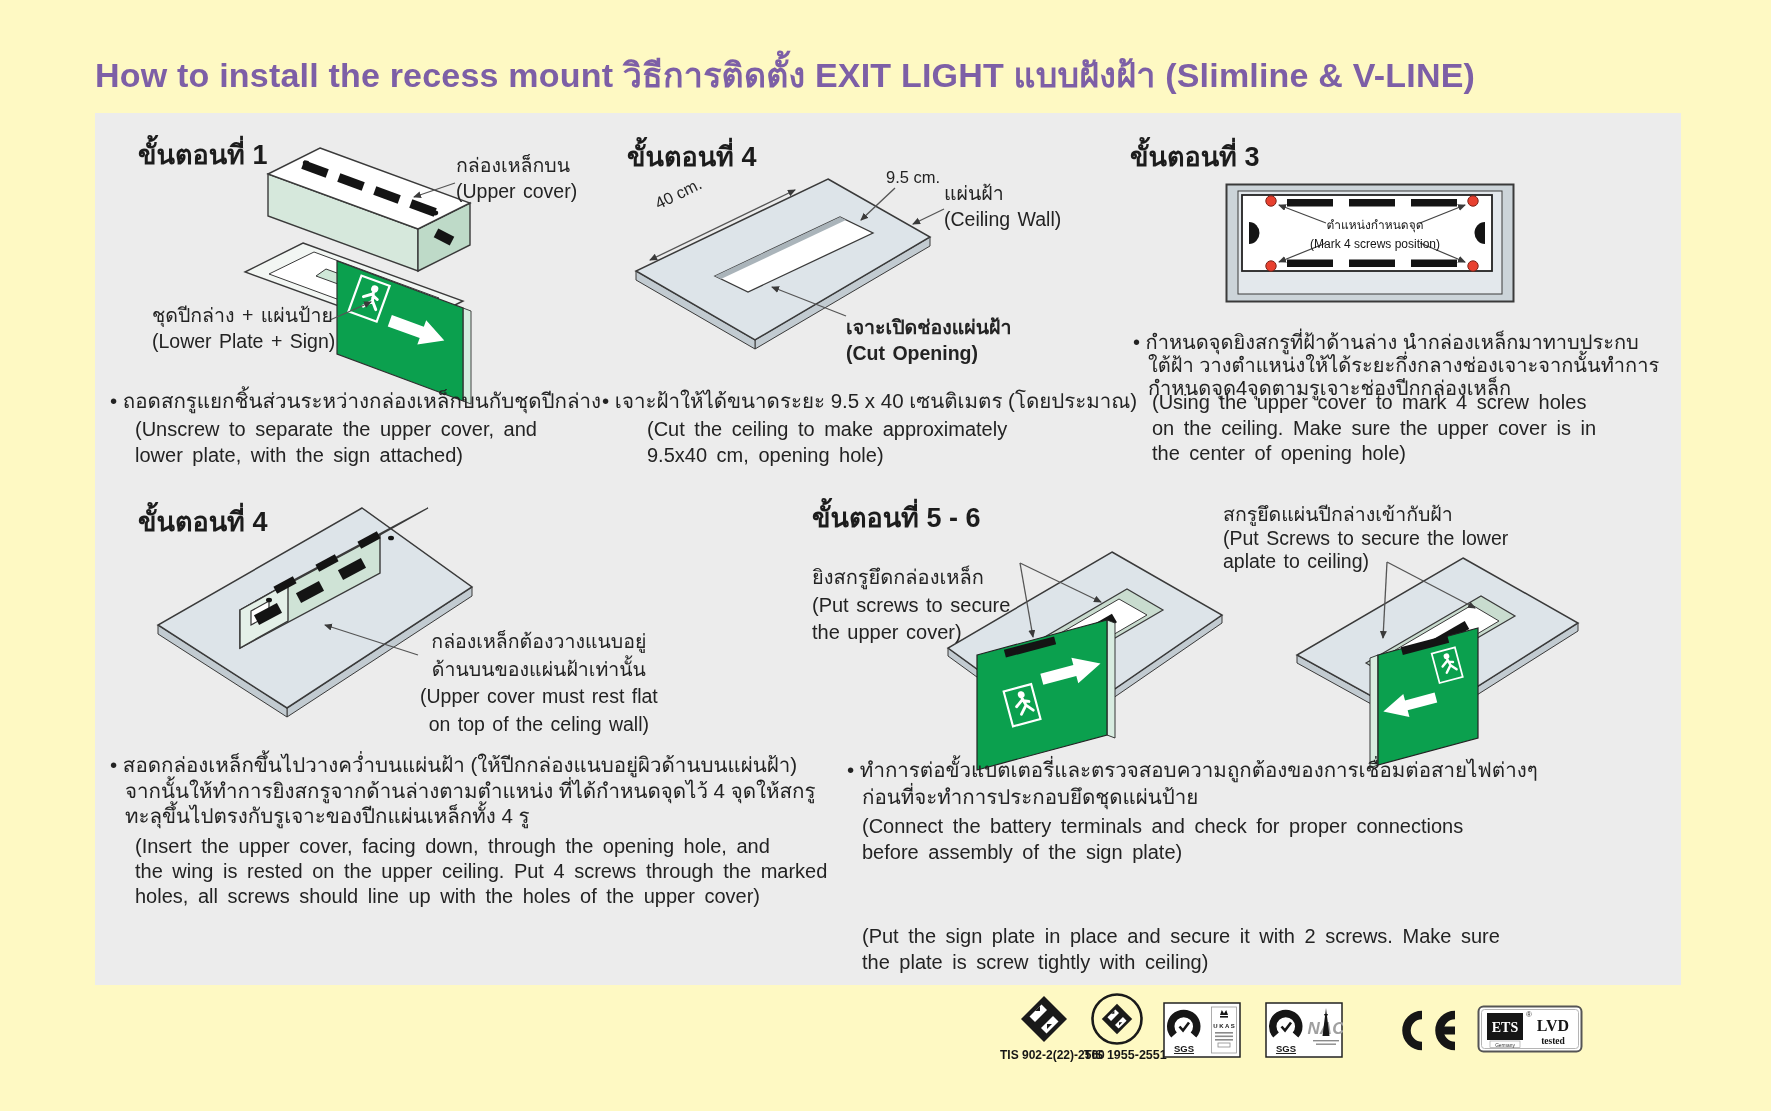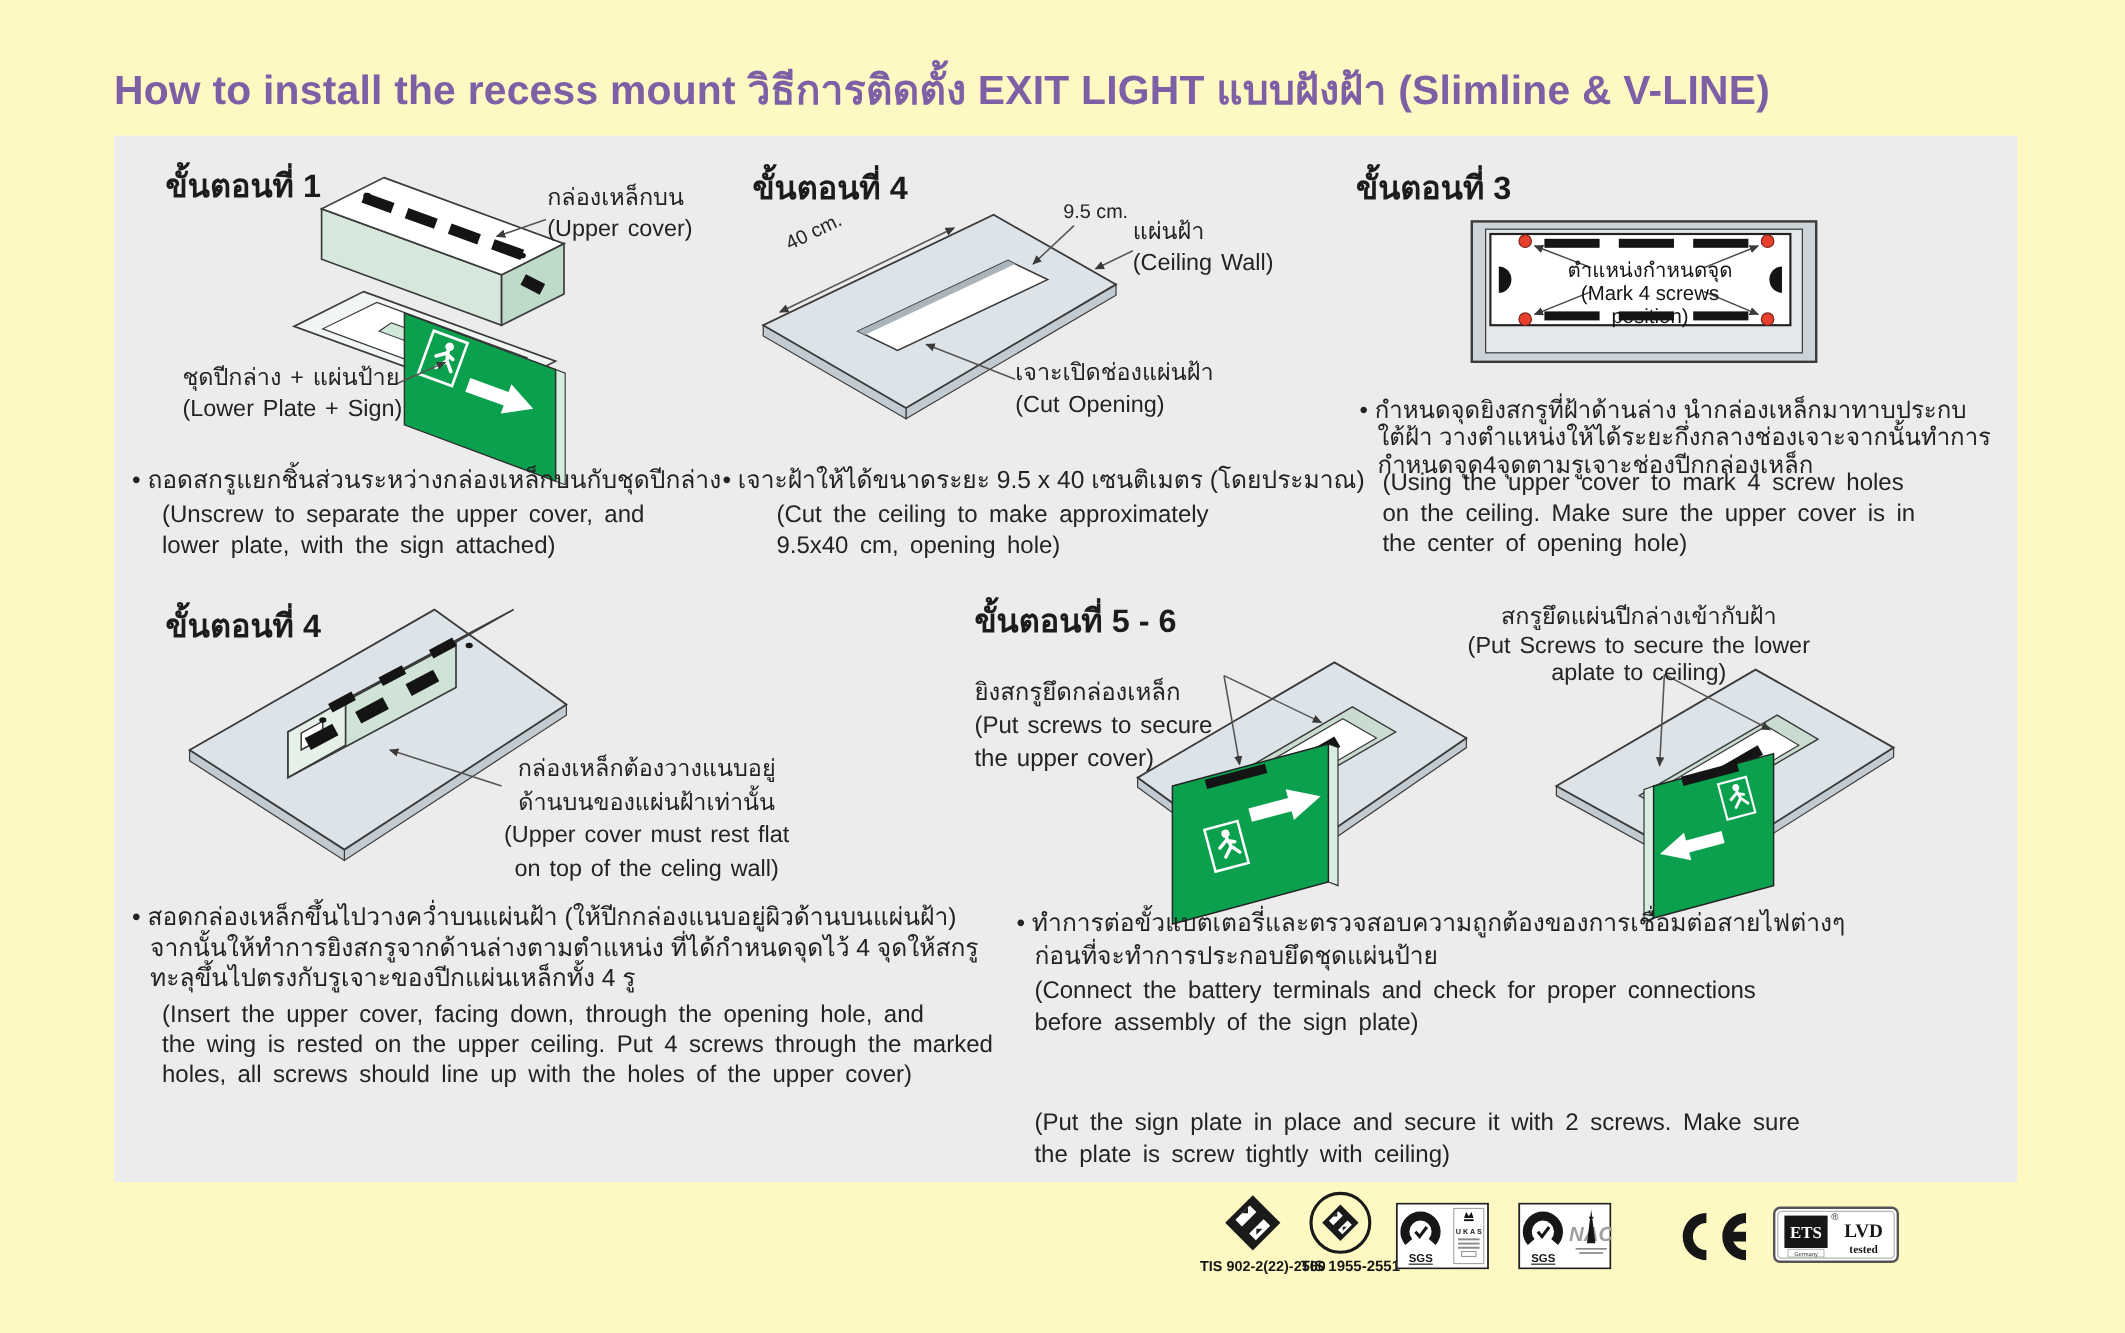--- a/index.html
+++ b/index.html
@@ -8,21 +8,21 @@
   .abs{position:absolute;}
   .title{position:absolute;left:95px;top:48px;font-size:34px;font-weight:700;color:#7d5fa6;letter-spacing:.2px;white-space:nowrap;}
   .panel-bg{position:absolute;left:95px;top:113px;width:1586px;height:872px;background:#ececec;}
   .heading{position:absolute;font-size:27px;font-weight:700;color:#1c1c1c;white-space:nowrap;z-index:3;}
   .lbl{position:absolute;font-size:19.5px;line-height:26px;white-space:pre-line;color:#232323;z-index:3;word-spacing:2px;}
   .bullet{position:absolute;font-size:20.5px;line-height:26px;white-space:pre-line;color:#232323;z-index:3;
           padding-left:15px;text-indent:-15px;}
   .bullet-en{position:absolute;font-size:20px;line-height:25.5px;white-space:pre-line;color:#232323;z-index:3;word-spacing:4px;}
   .dim{position:absolute;font-size:16.5px;color:#232323;z-index:3;white-space:nowrap;}
   .diagram{position:absolute;z-index:2;}
-  .mark-label{position:absolute;font-size:17px;line-height:19px;text-align:center;white-space:pre-line;z-index:4;color:#141414;}
+  .mark-label{position:absolute;font-size:12px;line-height:19px;text-align:center;white-space:pre-line;z-index:4;color:#141414;}
   .caption{position:absolute;font-size:12px;font-weight:700;color:#161616;text-align:center;white-space:nowrap;z-index:3;}
   svg{display:block;}
 </style>
 </head>
 <body>
 
 <div class="page">
 
   <div class="title">How to install the recess mount วิธีการติดตั้ง EXIT LIGHT แบบฝังฝ้า (Slimline &amp; V-LINE)</div>
   <div class="panel-bg"></div>
@@ -100,21 +100,21 @@
     <line x1="85" y1="130" x2="230" y2="60" stroke="#555" stroke-width="1.3" marker-end="url(#ar2)" marker-start="url(#ar2s)"></line>
     <line x1="330" y1="58" x2="296" y2="90" stroke="#555" stroke-width="1.3" marker-end="url(#ar2)"></line>
     <line x1="379" y1="79" x2="348" y2="94" stroke="#555" stroke-width="1.3" marker-end="url(#ar2)"></line>
     <line x1="281" y1="186" x2="207" y2="157" stroke="#555" stroke-width="1.3" marker-end="url(#ar2)"></line>
   </svg>
 
   <div class="dim" style="left:652px;top:196px;transform:rotate(-26deg);transform-origin:left top;">40 cm.</div>
   <div class="dim" style="left:886px;top:168px;">9.5 cm.</div>
   <div class="lbl" style="left:944px;top:180px;">แผ่นฝ้า
 (Ceiling Wall)</div>
-  <div class="lbl" style="left:846px;top:298px;">เจาะเปิดช่องแผ่นฝ้า
+  <div class="lbl" style="left:846px;top:314px;font-weight:bold;">เจาะเปิดช่องแผ่นฝ้า
 (Cut Opening)</div>
   <div class="bullet" style="left:602px;top:388px;">• เจาะฝ้าให้ได้ขนาดระยะ 9.5 x 40 เซนติเมตร (โดยประมาณ)</div>
   <div class="bullet-en" style="left:647px;top:417px;">(Cut the ceiling to make approximately
 9.5x40 cm, opening hole)</div>
 
   <div class="heading" style="left:1130px;top:135px;">ขั้นตอนที่ 3</div>
 
   <svg class="diagram" style="left:1225px;top:183px;" width="290" height="120" viewBox="0 0 290 120">
     <defs>
       <marker id="ar3" markerWidth="9" markerHeight="9" refX="7" refY="3.5" orient="auto" markerUnits="userSpaceOnUse">
@@ -192,21 +192,21 @@
 จากนั้นให้ทำการยิงสกรูจากด้านล่างตามตำแหน่ง ที่ได้กำหนดจุดไว้ 4 จุดให้สกรู
 ทะลุขึ้นไปตรงกับรูเจาะของปีกแผ่นเหล็กทั้ง 4 รู</div>
   <div class="bullet-en" style="left:135px;top:834px;line-height:25px;">(Insert the upper cover, facing down, through the opening hole, and
 the wing is rested on the upper ceiling. Put 4 screws through the marked
 holes, all screws should line up with the holes of the upper cover)</div>
 
   <div class="heading" style="left:812px;top:496px;">ขั้นตอนที่ 5 - 6</div>
   <div class="lbl" style="left:812px;top:536px;font-size:20px;line-height:27.5px;margin-top:28px;">ยิงสกรูยึดกล่องเหล็ก
 (Put screws to secure
 the upper cover)</div>
-  <div class="lbl" style="left:1223px;top:503px;line-height:23.5px;text-align:center;">สกรูยึดแผ่นปีกล่างเข้ากับฝ้า
+  <div class="lbl" style="left:1223px;top:503px;line-height:23.5px;">สกรูยึดแผ่นปีกล่างเข้ากับฝ้า
 (Put Screws to secure the lower
 aplate to ceiling)</div>
 
   <svg class="diagram" style="left:905px;top:525px;" width="360" height="250" viewBox="0 0 360 250">
     <defs>
       <marker id="ar5" markerWidth="9" markerHeight="9" refX="7" refY="3.5" orient="auto" markerUnits="userSpaceOnUse">
         <path d="M0,0 L8,3.5 L0,7 Z" fill="#3a3a3a"></path>
       </marker>
     </defs>
     <g>

